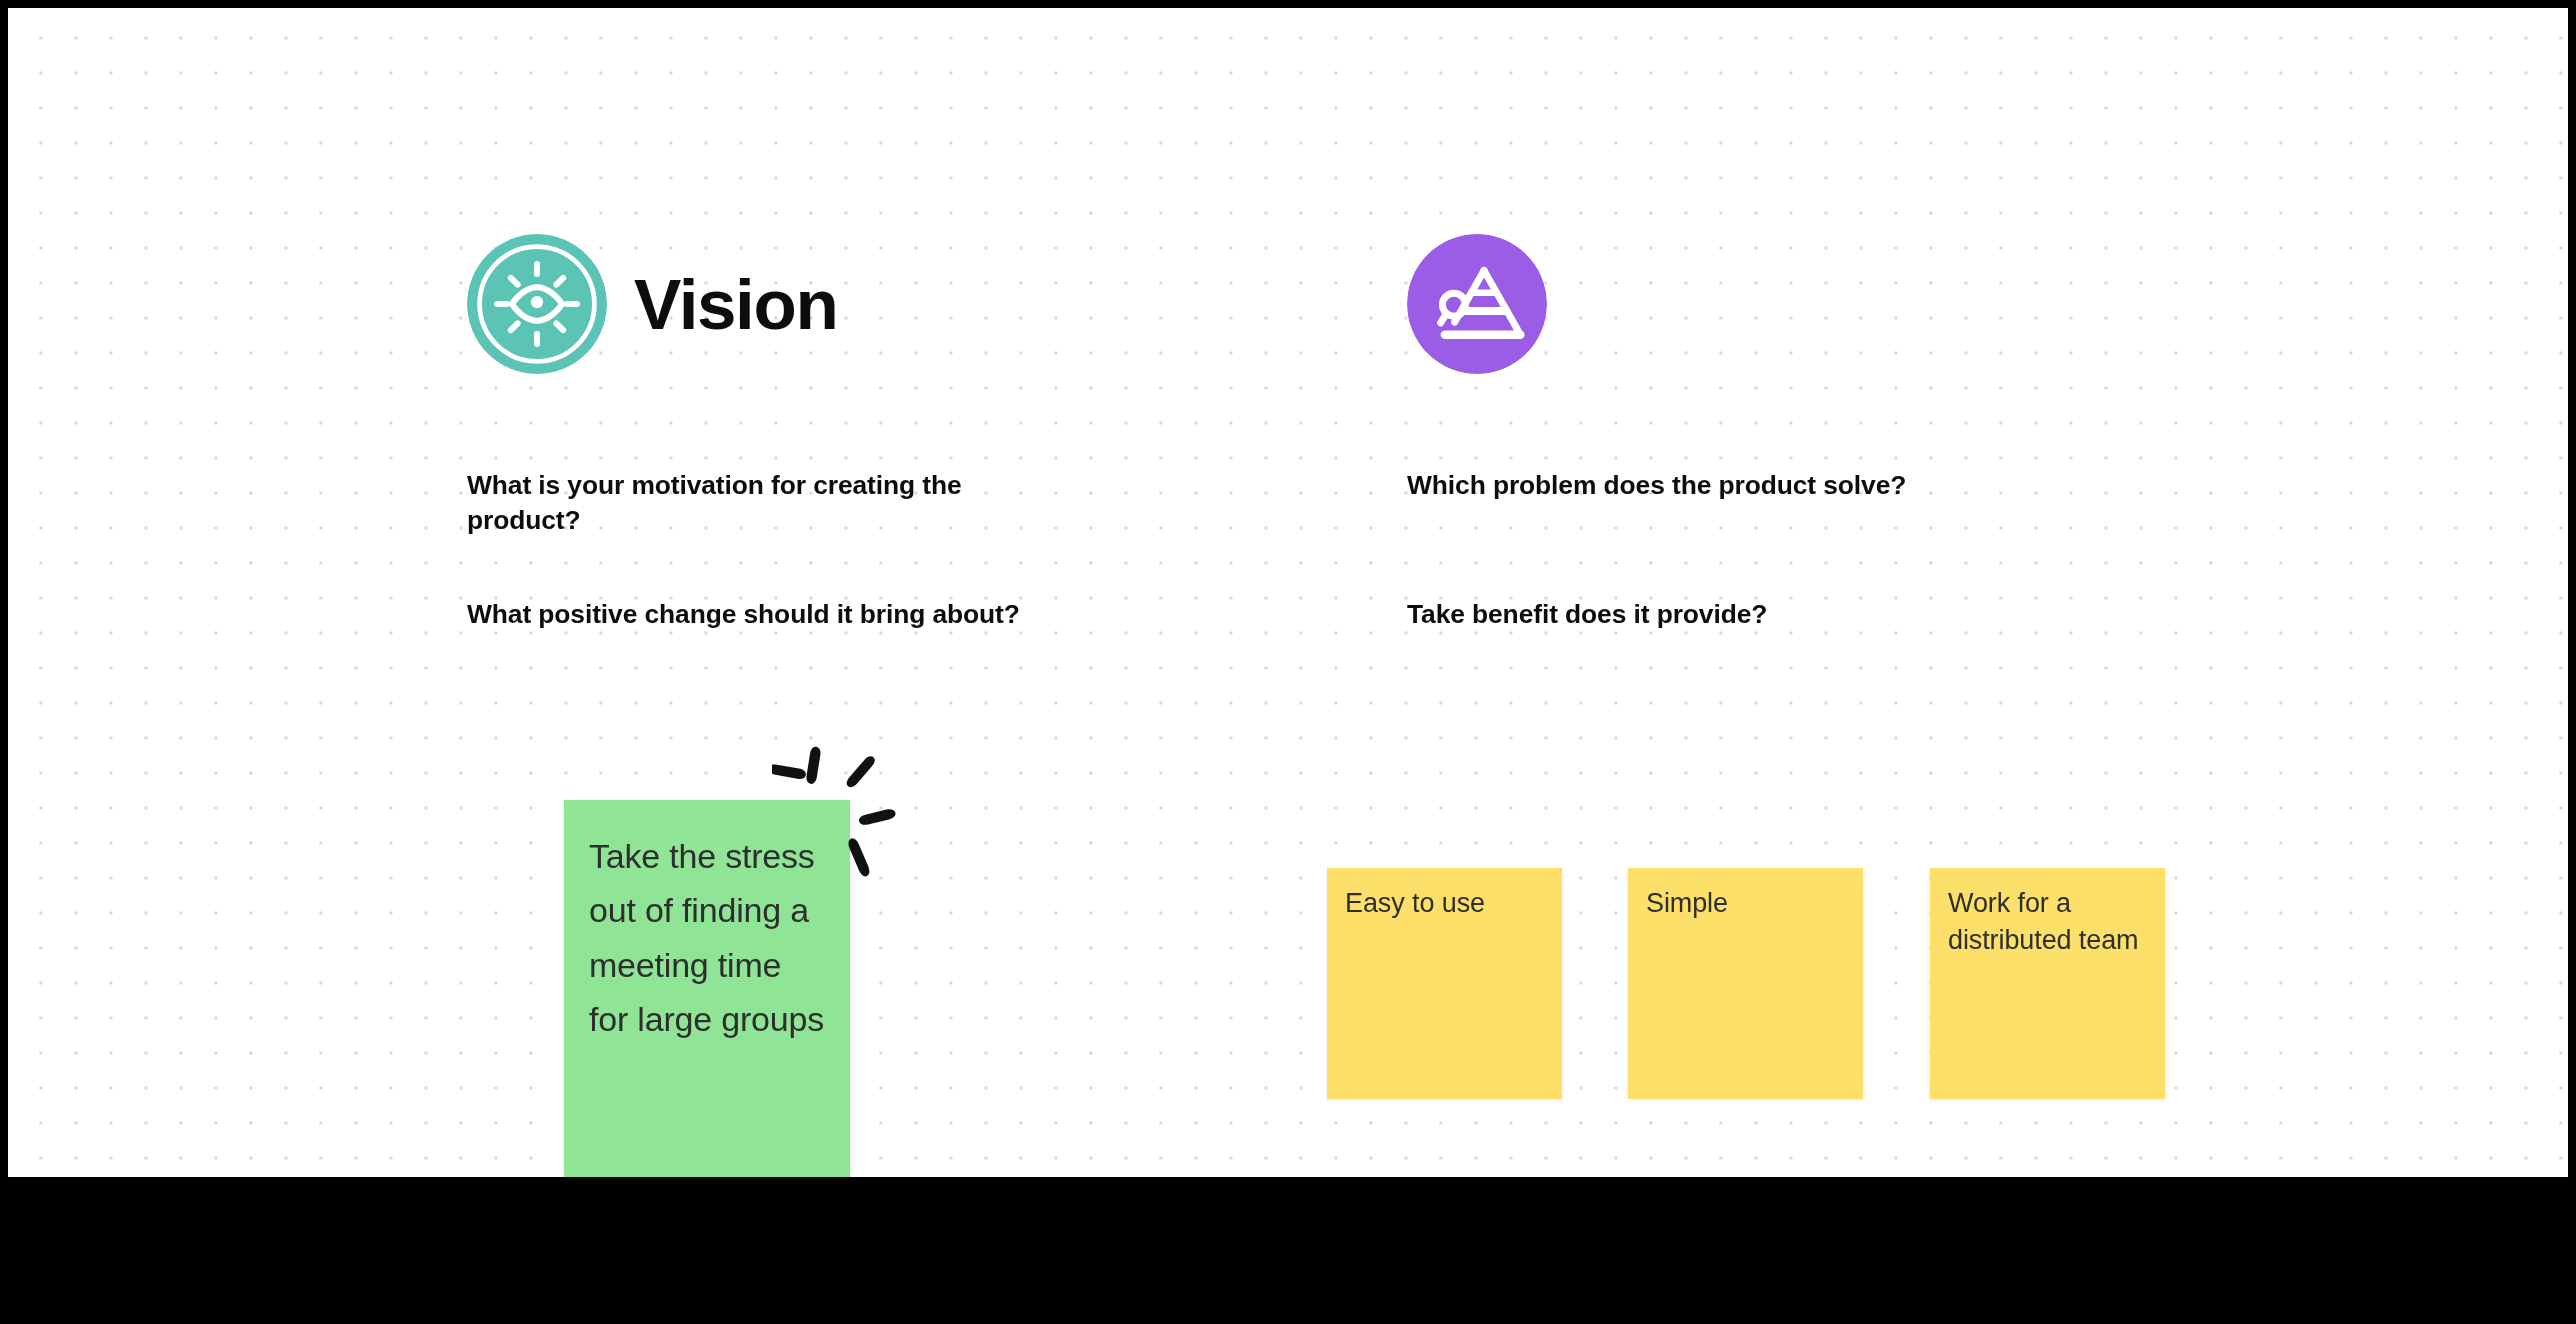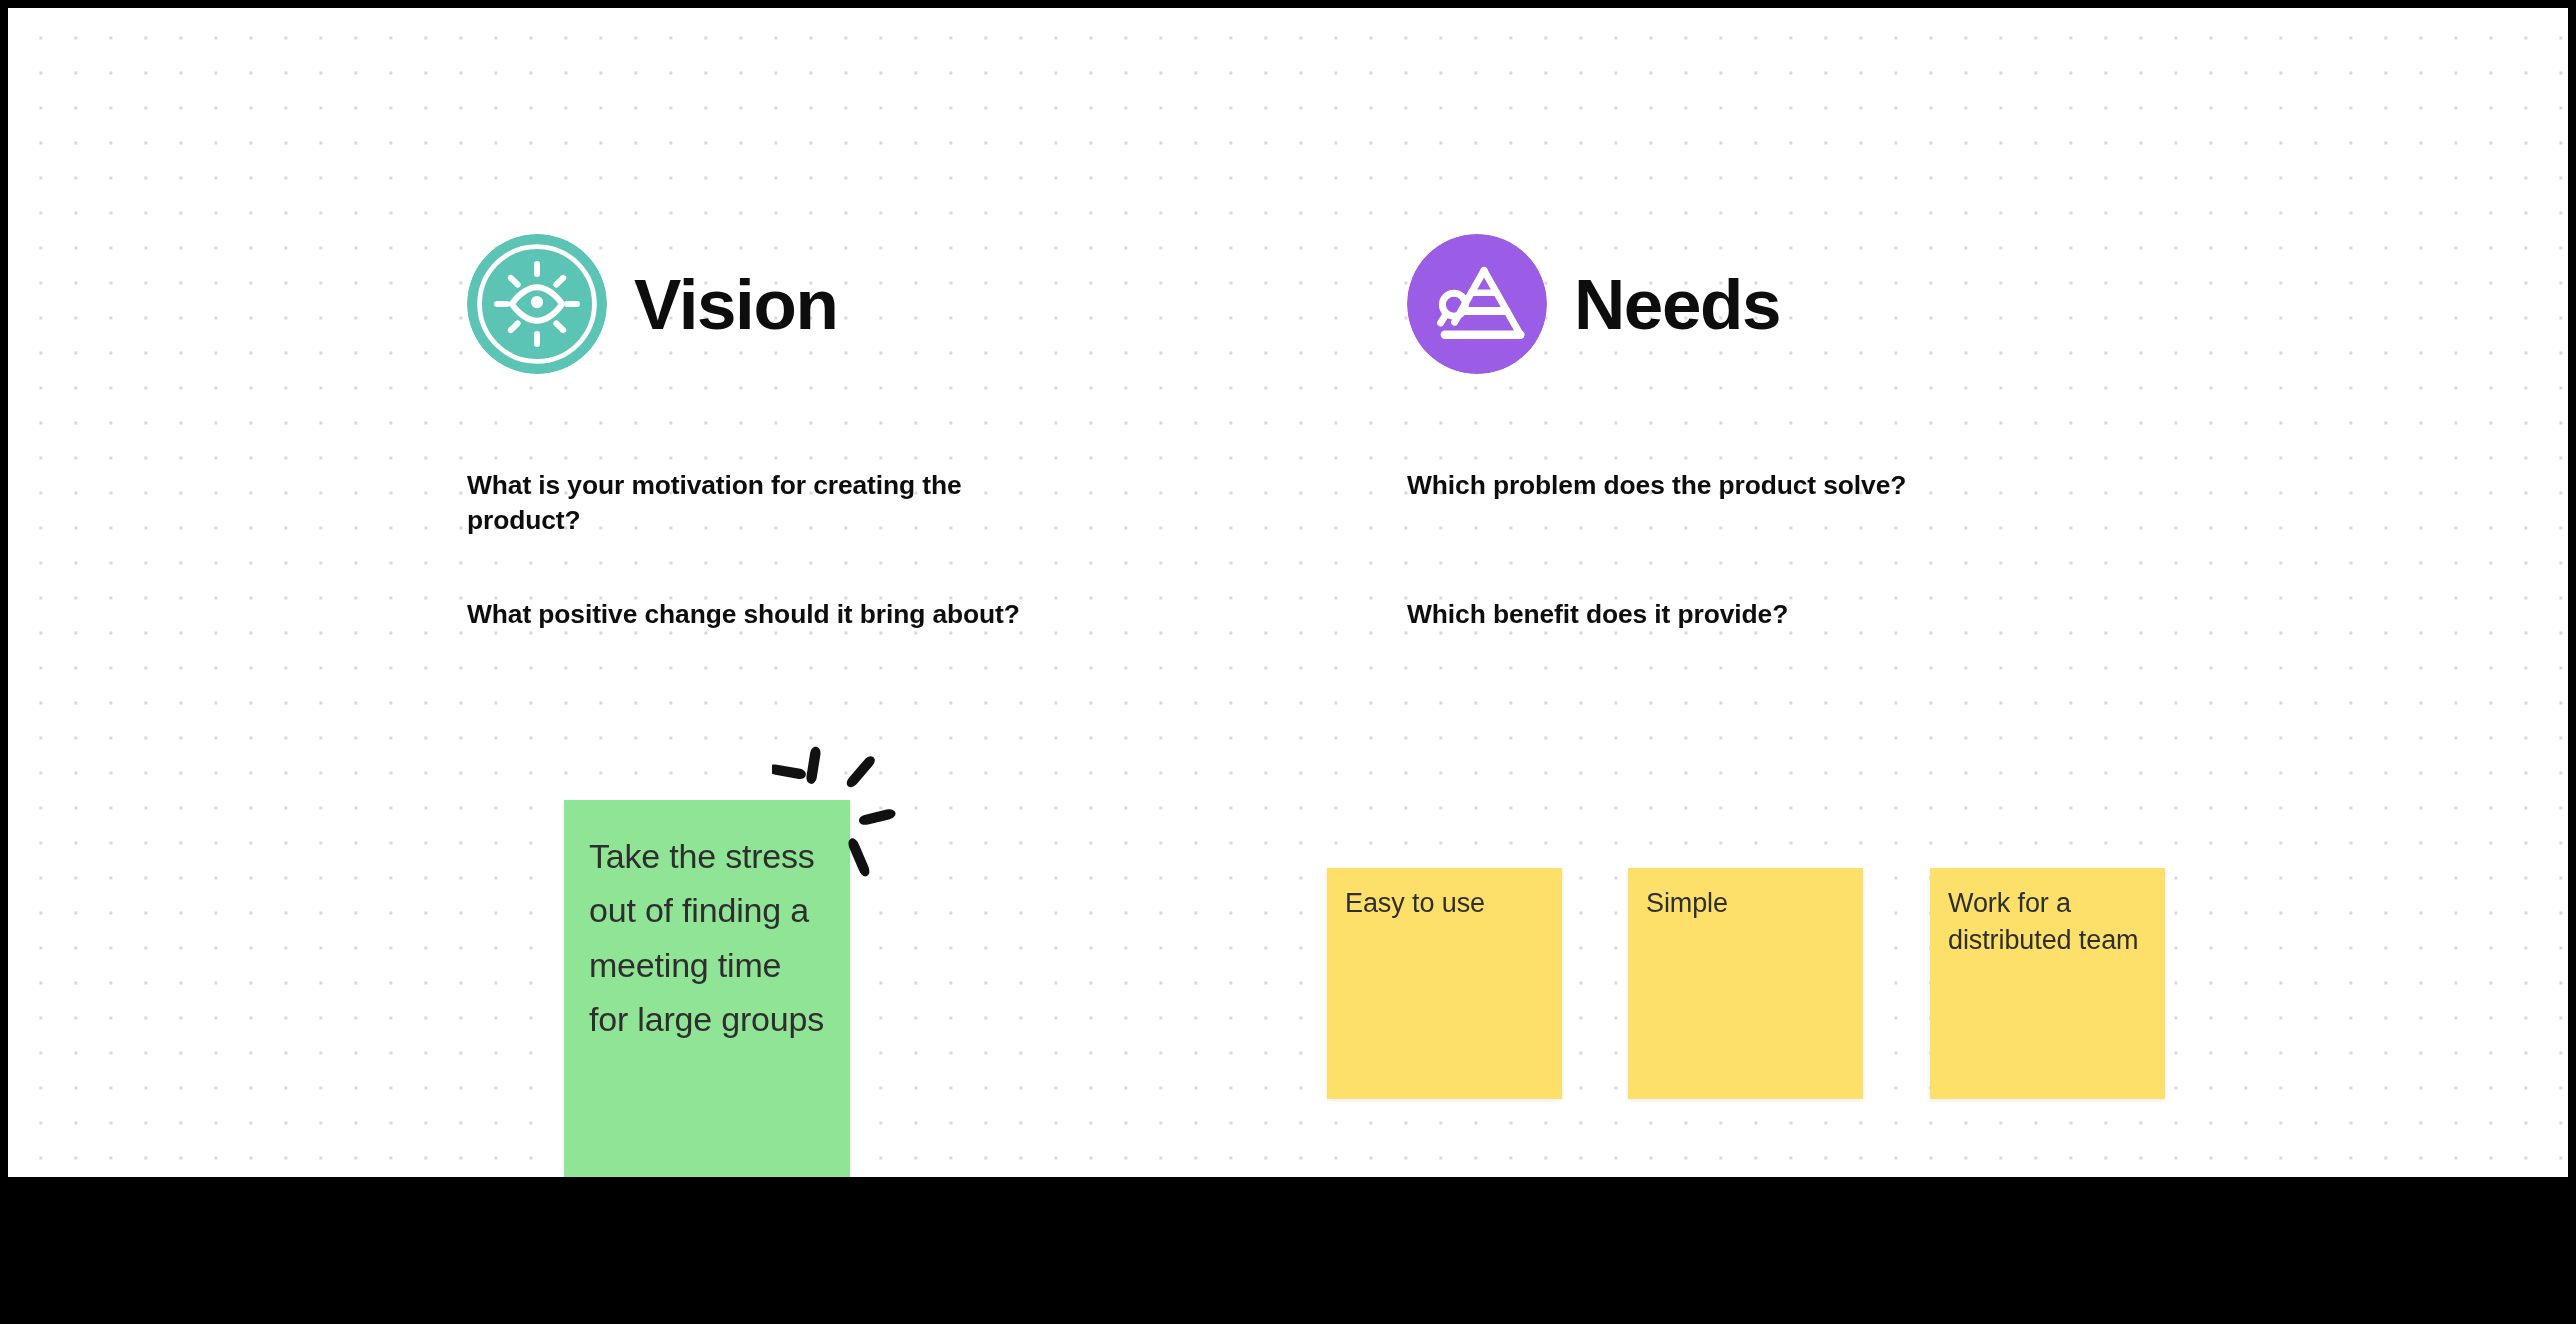--- a/index.html
+++ b/index.html
@@ -182,25 +182,24 @@
           <path d="M55 26 L81 72" fill="none" stroke="#ffffff" stroke-width="5" stroke-linecap="round"></path>
           <path d="M55 26 L34 63" fill="none" stroke="#ffffff" stroke-width="5" stroke-linecap="round"></path>
           <path d="M27 72 L81 72" fill="none" stroke="#ffffff" stroke-width="6" stroke-linecap="round"></path>
 
           <line x1="46" y1="42" x2="64" y2="42" stroke="#ffffff" stroke-width="4.6" stroke-linecap="round"></line>
           <line x1="41" y1="55" x2="71" y2="55" stroke="#ffffff" stroke-width="5.6" stroke-linecap="round"></line>
 
           <circle cx="33.5" cy="50.5" r="8.2" fill="none" stroke="#ffffff" stroke-width="5"></circle>
           <line x1="28" y1="57" x2="24" y2="63.5" stroke="#ffffff" stroke-width="5" stroke-linecap="round"></line>
         </svg>
-        <div class="col-title">Needs</div>
       </div>
 
       <div class="prompt p1">Which problem does the product solve?</div>
-      <div class="prompt p2">Which benefit does it provide?</div>
+      <div class="prompt p2">Take benefit does it provide?</div>
     </div>
 
     <div class="note note-yellow" id="note-yellow-1">
       <span class="note-text">Easy to use</span>
     </div>
     <div class="note note-yellow" id="note-yellow-2">
       <span class="note-text">Simple</span>
     </div>
     <div class="note note-yellow" id="note-yellow-3">
       <span class="note-text">Work for a

